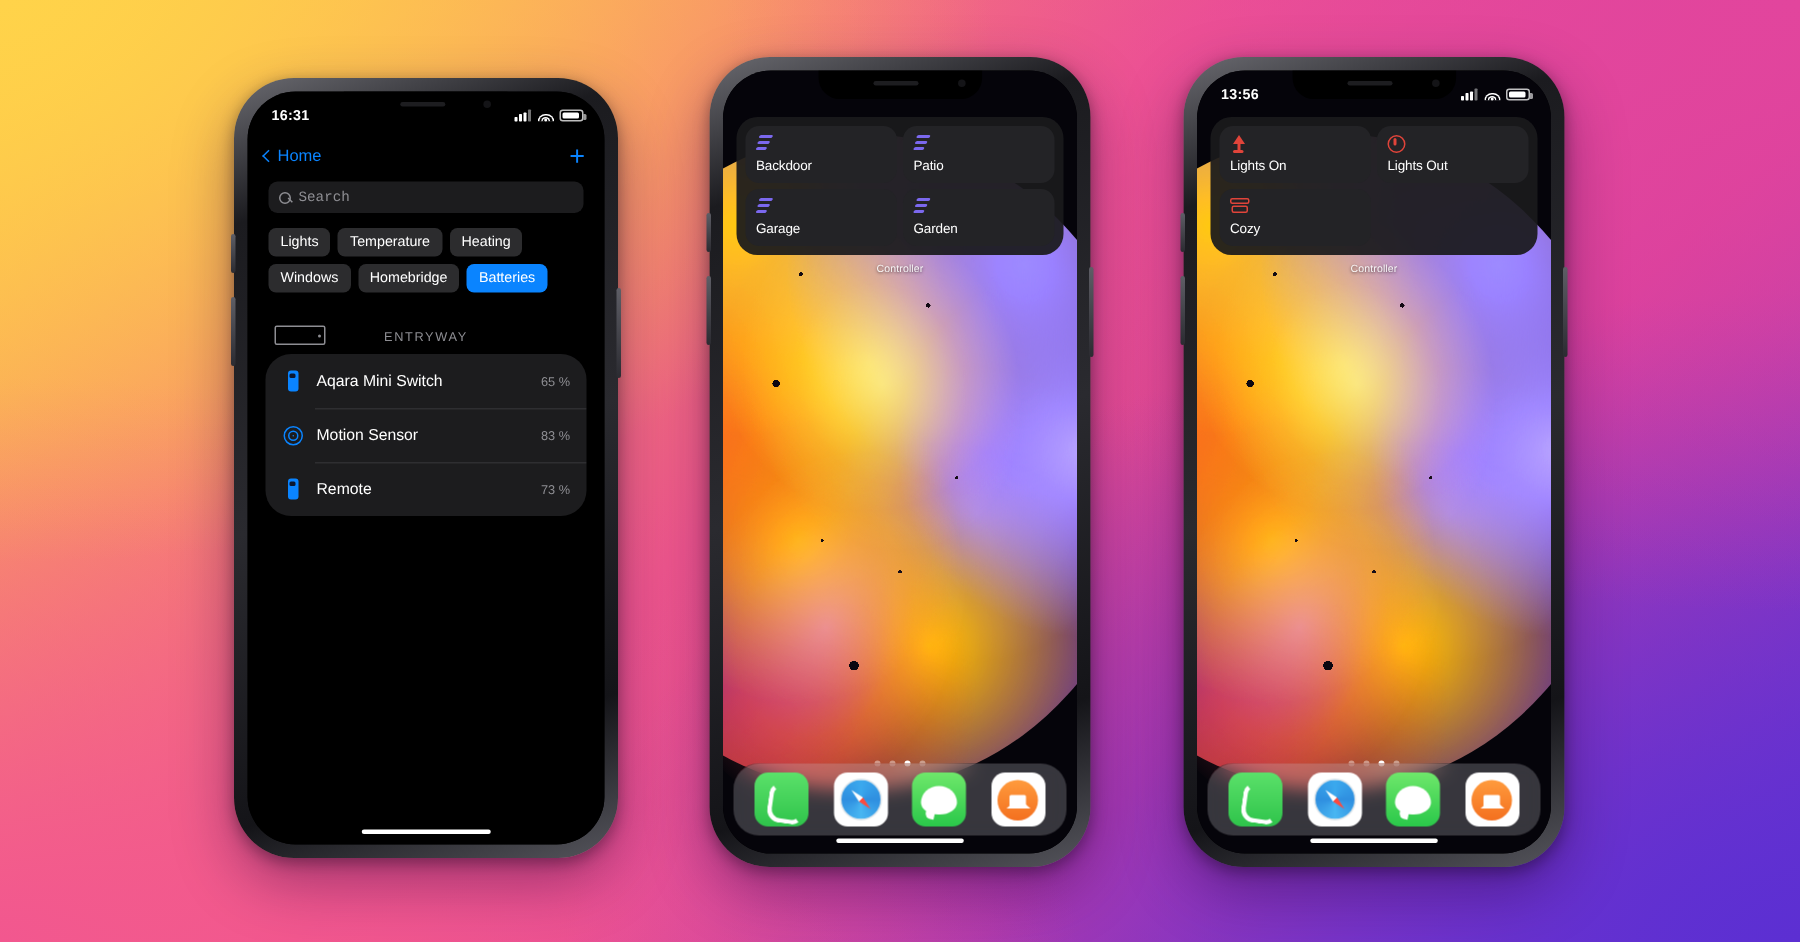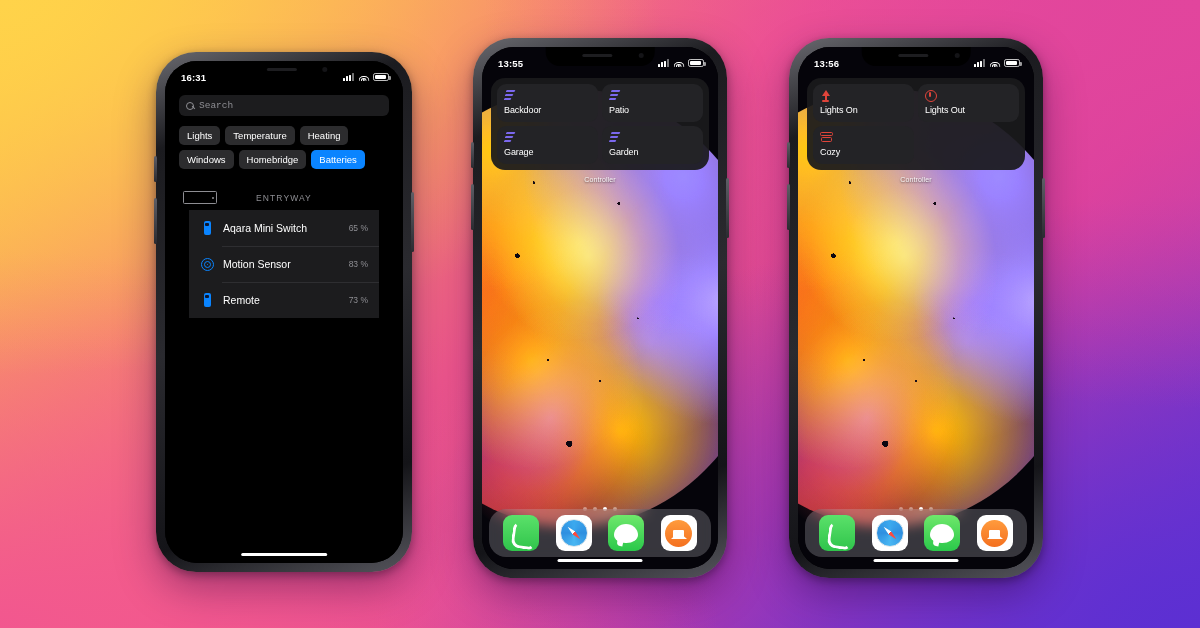--- a/index.html
+++ b/index.html
@@ -109,21 +109,21 @@
     padding: 4px 8px; border-radius: 5px; white-space: nowrap;
   }
   .chip.sel { background: #0A84FF; }
   .room-head { display: flex; align-items: center; gap: 7px; padding: 22px 18px 6px; }
   .room-head .ico {
     width: 11px; height: 13px; border: 1.3px solid #8e8e93; border-radius: 1.5px;
     position: relative; flex: none;
   }
   .room-head .ico::after { content:""; position:absolute; right:2px; top:5px; width:2px; height:2px; background:#8e8e93; border-radius:50%; }
   .room-head span { color: #8e8e93; font-size: 8.5px; letter-spacing: 1.1px; padding-left: 32px; }
-  .acc-card { margin: 0 24px; background: #1c1c1e; border-radius: 0; overflow: hidden; }
+  .acc-card { margin: 0 12px; background: #1c1c1e; border-radius: 17px; overflow: hidden; }
   .acc-row { display: flex; align-items: center; height: 36px; padding: 0 11px; position: relative; }
   .acc-row + .acc-row::before {
     content:""; position:absolute; left: 33px; right: 0; top: 0; height: 1px; background: #2e2e31;
   }
   .acc-ico { width: 14px; flex: none; display: flex; justify-content: center; }
   .ic-switch { width: 7px; height: 14px; border-radius: 2px; background: #0A84FF; position: relative; }
   .ic-switch::after { content:""; position:absolute; left:1.6px; top:2px; width:3.8px; height:3px; background:#0b1730; border-radius:1px; }
   .ic-motion { width: 13px; height: 13px; border-radius: 50%; border: 1.6px solid #0A84FF; position: relative; }
   .ic-motion::before { content:""; position:absolute; inset:2px; border:1.4px solid #0A84FF; border-radius:50%; }
   .ic-motion::after { content:""; position:absolute; inset:5px; background:#0A84FF; border-radius:50%; }
@@ -286,20 +286,27 @@
               <span></span>
               <span></span>
             </span>
           <span class="batt">
               <i></i>
             </span>
         </span>
       </div>
 
       <div class="homeapp">
+        <div class="nav-row">
+          <div class="back">
+            <span class="chev"></span>
+            <span>Home</span>
+          </div>
+          <div class="plus">+</div>
+        </div>
 
 
         <div class="searchbox">
           <span class="mag"></span>
           <span>Search</span>
         </div>
 
         <div class="chips">
           <div class="chip">Lights</div>
           <div class="chip">Temperature</div>
@@ -351,39 +358,20 @@
           <div class="swirl1"></div>
           <div class="swirl2"></div>
           <div class="specks"></div>
       </div>
 
       <div class="notch">
         <div class="speaker"></div>
         <div class="cam"></div>
       </div>
 
-      <div class="statusbar">
-        <span>13:55</span>
-        <span class="sb-right">
-          <span class="bars">
-              <i></i>
-              <i></i>
-              <i></i>
-              <i></i>
-            </span>
-          <span class="wifi">
-              <span></span>
-              <span></span>
-              <span></span>
-            </span>
-          <span class="batt">
-              <i></i>
-            </span>
-        </span>
-      </div>
 
       <div class="widget">
         <div class="tile">
           <span class="glyph">
               <i class="g-door">
                 <i></i>
                 <i></i>
                 <i></i>
               </i>
             </span>

